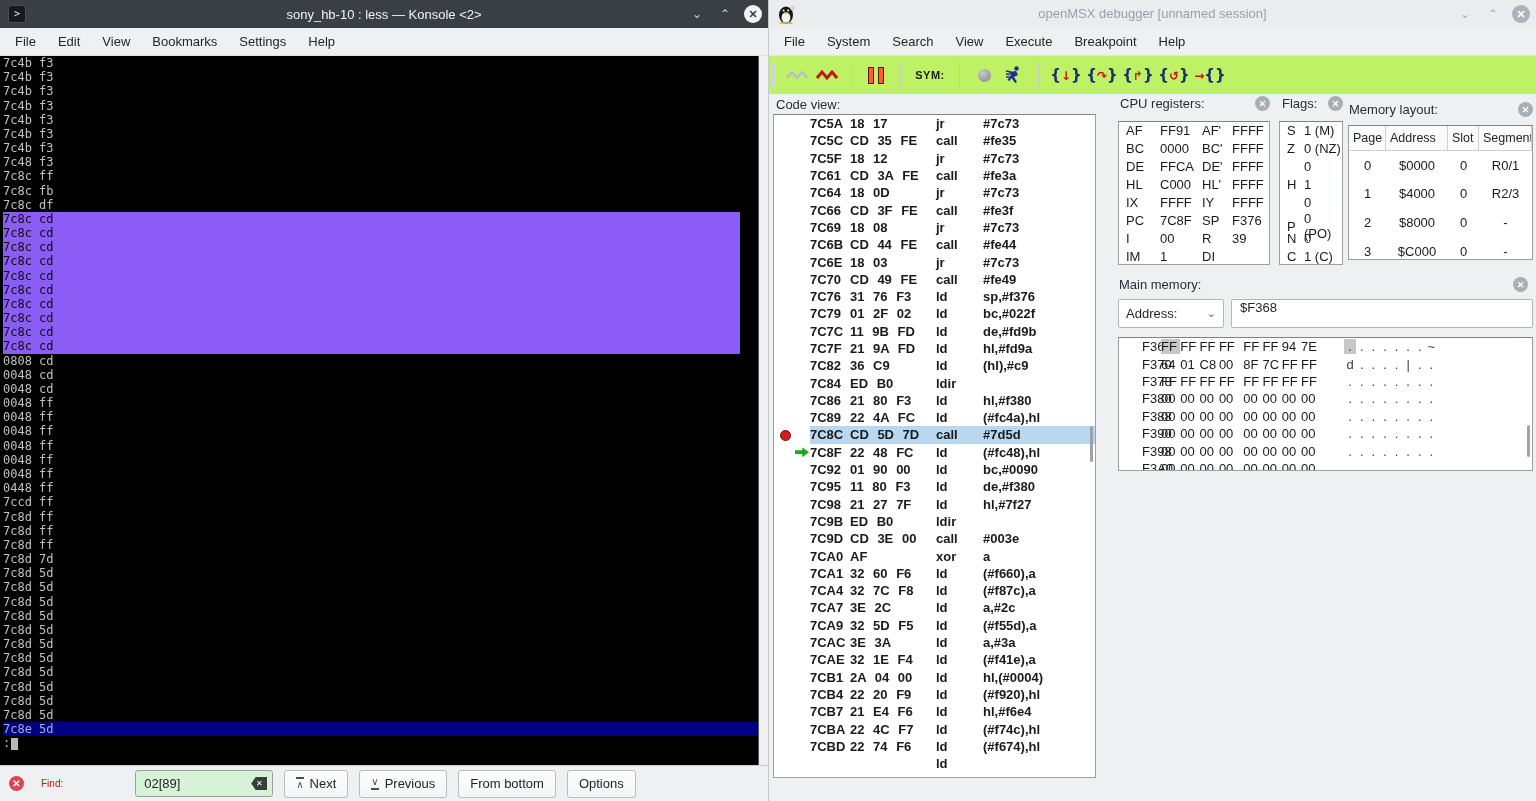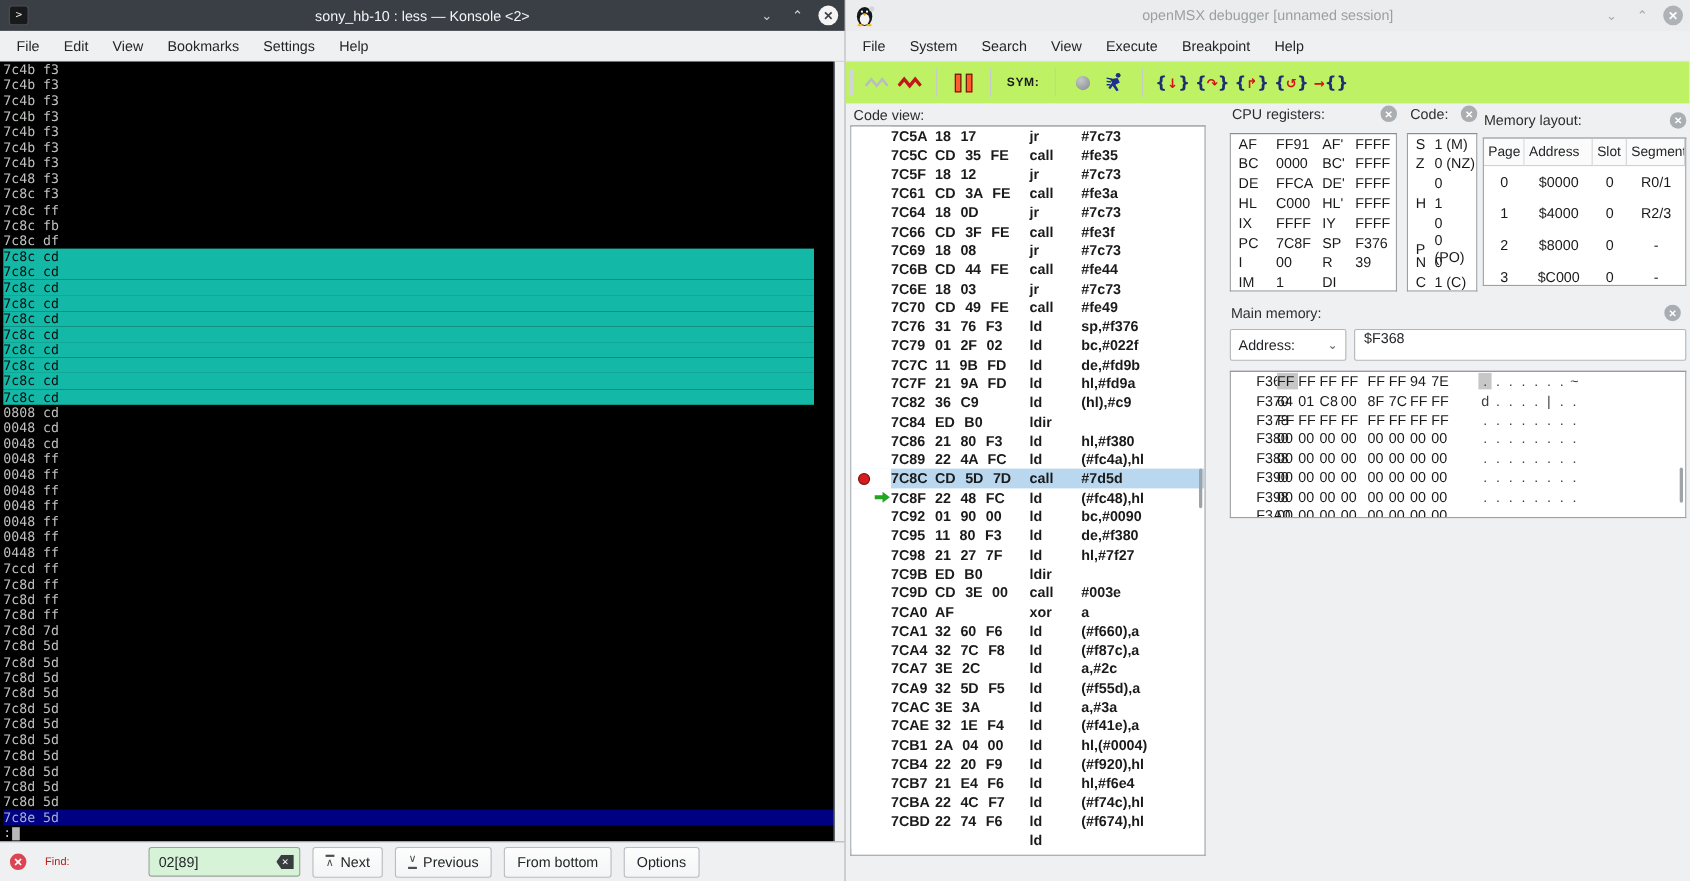--- a/index.html
+++ b/index.html
@@ -28,21 +28,21 @@
     background:#eff0f1; border-bottom:1px solid #e3e4e5; display:flex; align-items:center;
     padding-left:4px; }
   .menubar .mi { font-size:13px; color:#232629; padding:4px 11px; }
 
   .terminal { position:absolute; left:0; top:56px; width:758px; height:709px;
     background:#000; font-family:"DejaVu Sans Mono",monospace; font-size:12px;
     line-height:14.18px; color:#bfc2bf; padding-left:3px; overflow:hidden; }
   .t-edge { position:absolute; left:758px; top:56px; width:10px; height:709px;
     background:#eff0f1; border-left:1px solid #52565a; }
   .tline { height:14.18px; white-space:pre; }
-  .tline.selected { background:#14b8a6; color:#0c0c0c; width:737px; }
+  .tline.selected { background:#8b5cf6; color:#0c0c0c; width:737px; }
   .tline.match { background:#000082; color:#a9aecd; width:100%; }
   .cursor-block { display:inline-block; width:7px; height:12px; background:#b8b8b8;
     vertical-align:middle; margin-left:1px; }
 
   .findbar { position:absolute; left:0; bottom:0; width:768px; height:36px;
     background:#eff0f1; border-top:1px solid #c9cdd1; display:flex; align-items:center; }
   .fb-close { width:15px; height:15px; border-radius:50%; background:#da4453; color:#fff;
     font-size:10px; font-weight:bold; display:flex; align-items:center; justify-content:center;
     margin-left:9px; }
   .fb-label { font-size:10px; color:#b91c1c; margin-left:17px; }
@@ -157,21 +157,20 @@
     </div>
     <div class="terminal" id="terminal">
         <div class="tline normal">7c4b f3</div>
         <div class="tline normal">7c4b f3</div>
         <div class="tline normal">7c4b f3</div>
         <div class="tline normal">7c4b f3</div>
         <div class="tline normal">7c4b f3</div>
         <div class="tline normal">7c4b f3</div>
         <div class="tline normal">7c4b f3</div>
         <div class="tline normal">7c48 f3</div>
-        <div class="tline normal">7c8c f3</div>
         <div class="tline normal">7c8c ff</div>
         <div class="tline normal">7c8c fb</div>
         <div class="tline normal">7c8c df</div>
         <div class="tline selected">7c8c cd</div>
         <div class="tline selected">7c8c cd</div>
         <div class="tline selected">7c8c cd</div>
         <div class="tline selected">7c8c cd</div>
         <div class="tline selected">7c8c cd</div>
         <div class="tline selected">7c8c cd</div>
         <div class="tline selected">7c8c cd</div>
@@ -639,21 +638,21 @@
           </div>
           <div class="rrow">
             <div>IM</div>
             <div>1</div>
             <div>DI</div>
             <div></div>
           </div>
         </div>
 
       <div class="panel-head" style="left:513px; top:2px; width:61px;">
-        <span class="pane-label">Code:</span>
+        <span class="pane-label">Flags:</span>
         <span class="pane-close">✕</span>
       </div>
       <div class="flagbox sunken" id="flagbox">
           <div class="frow">
             <div>S</div>
             <div>1 (M)</div>
           </div>
           <div class="frow">
             <div>Z</div>
             <div>0 (NZ)</div>

